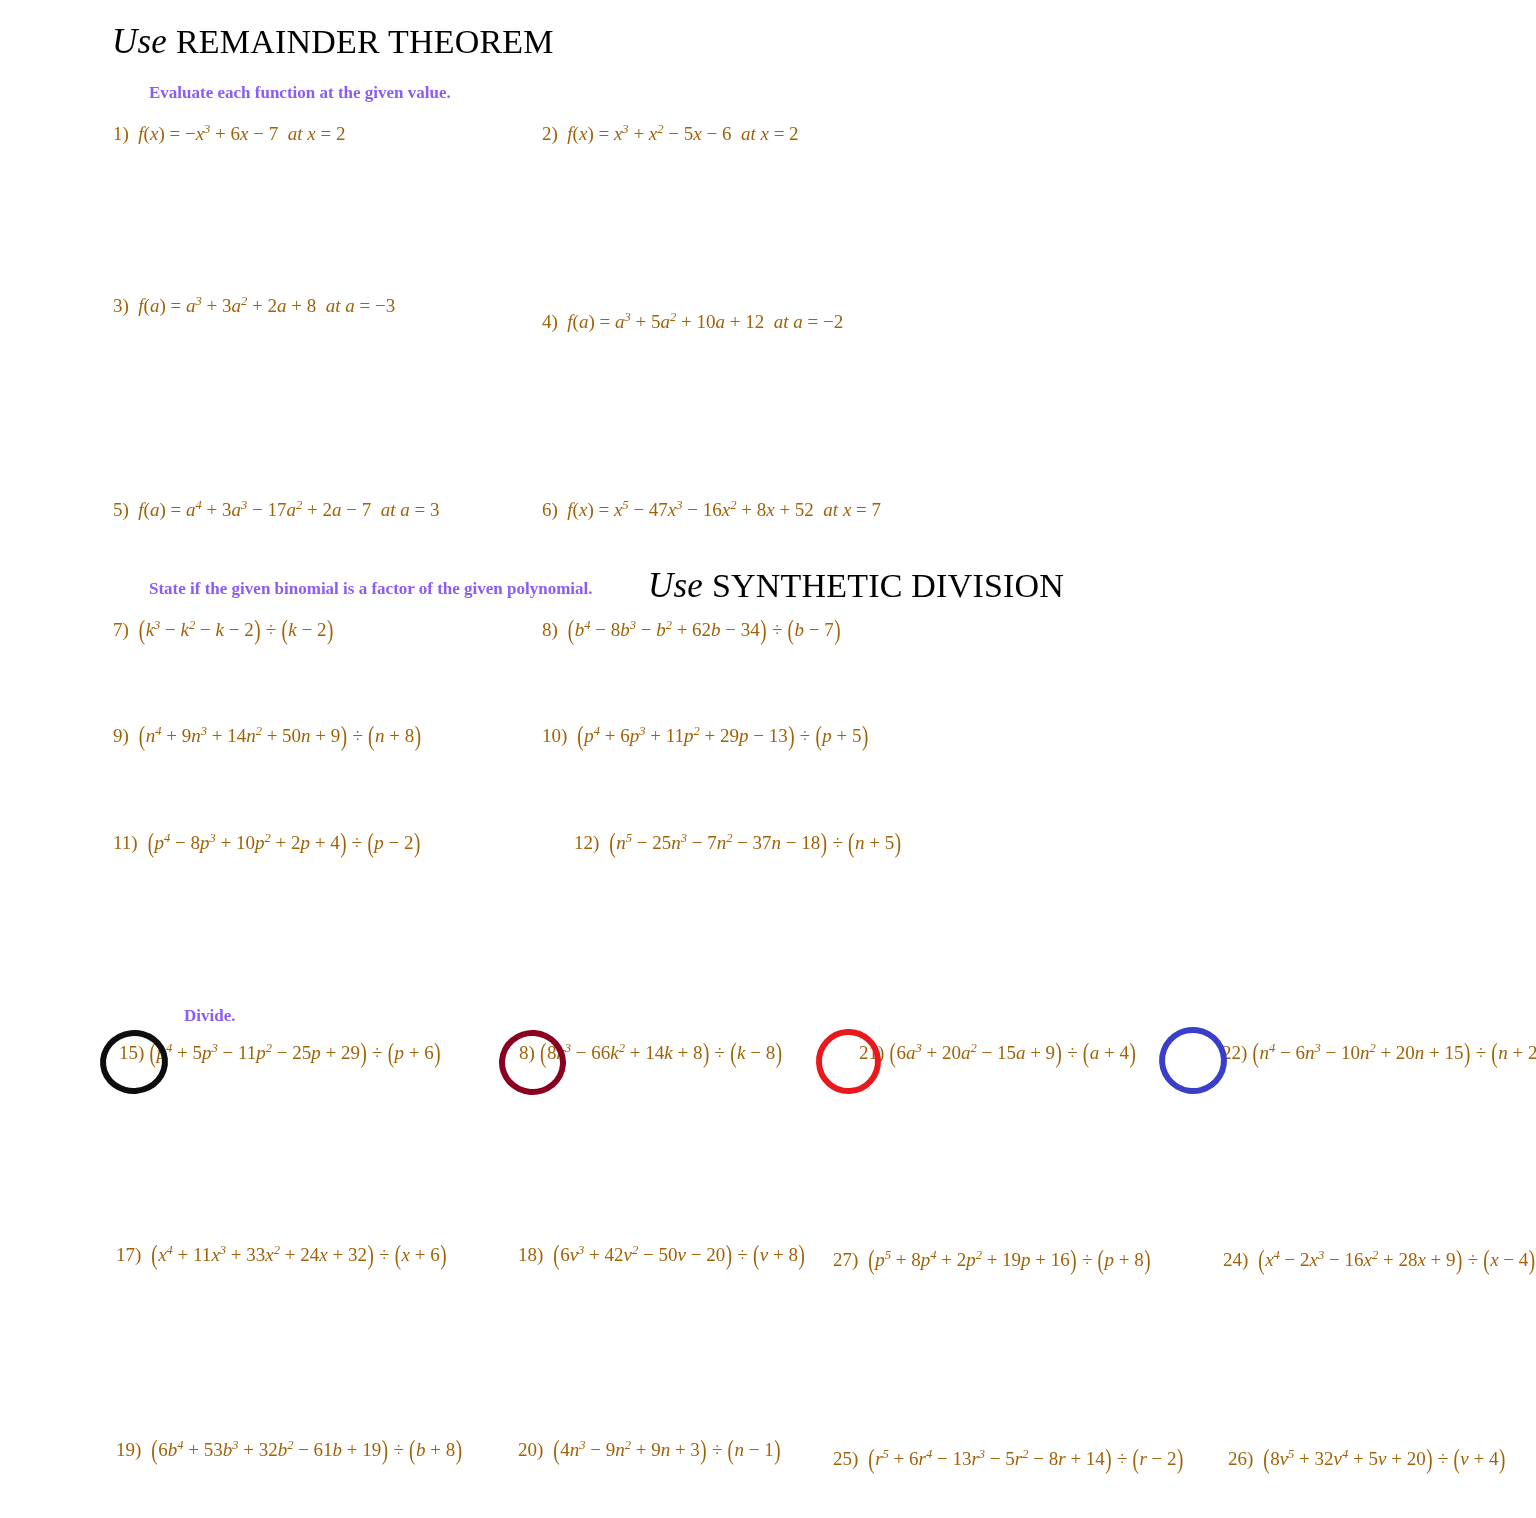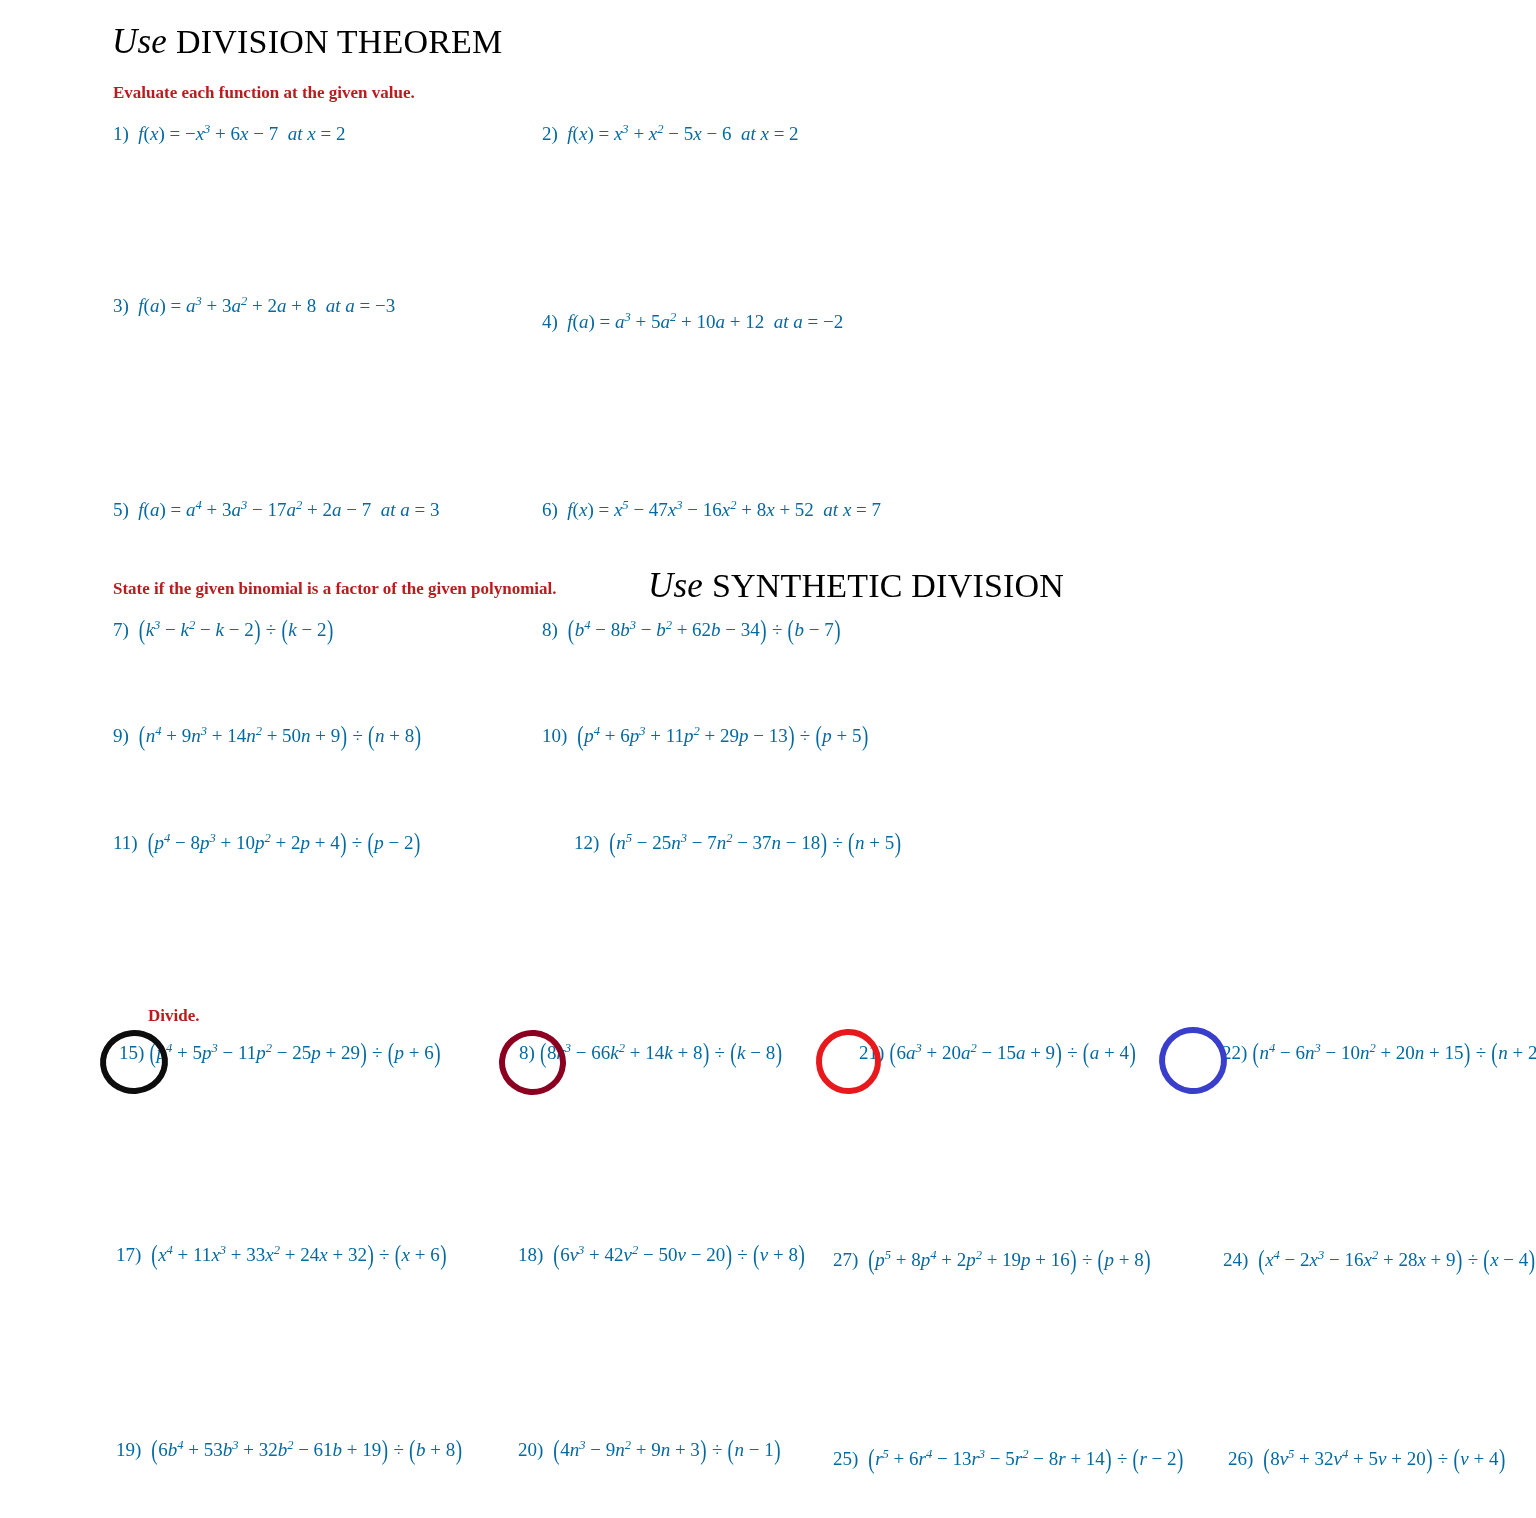--- a/index.html
+++ b/index.html
@@ -37,30 +37,31 @@
     font-style: italic;
   }
 
   
   .instruction {
     position: absolute;
     font-family: "Liberation Serif", "DejaVu Serif", serif;
     font-size: 17px;
     font-weight: bold;
     white-space: nowrap;
-    color: #b91c1c;
+    color: #8b5cf6;
+    margin-left: 36px;
   }
 
   
   .problem {
     position: absolute;
     font-family: "Liberation Serif", "DejaVu Serif", serif;
     font-size: 19px;
     white-space: nowrap;
-    color: #0369a1;
+    color: #a16207;
     line-height: 1;
   }
   .num {
     font-style: normal;
   }
   .expr {
     font-style: italic;
   }
   .expr .op,
   .expr .digit,
@@ -88,21 +89,21 @@
     background: transparent;
     pointer-events: none;
   }
 </style>
 </head>
 <body>
 
 <div class="page">
 
   <div class="section-title" style="left:112px; top:22px;">
-    <span class="lead">Use </span><span>DIVISION THEOREM</span>
+    <span class="lead">Use </span><span>REMAINDER THEOREM</span>
   </div>
 
   <div class="instruction" style="left:113px; top:83px;">Evaluate each function at the given value.</div>
 
   <div class="problem" style="left:113px; top:124px;">
     <span class="num">1)</span>
     <span class="expr">&nbsp;<i>f</i><span class="paren">(</span><i>x</i><span class="paren">)</span> <span class="op">=</span> <span class="op">−</span><i>x</i><sup>3</sup> <span class="op">+</span> <span class="digit">6</span><i>x</i> <span class="op">−</span> <span class="digit">7</span>&nbsp; at <i>x</i> <span class="op">=</span> <span class="digit">2</span></span>
   </div>
 
   <div class="problem" style="left:542px; top:124px;">

